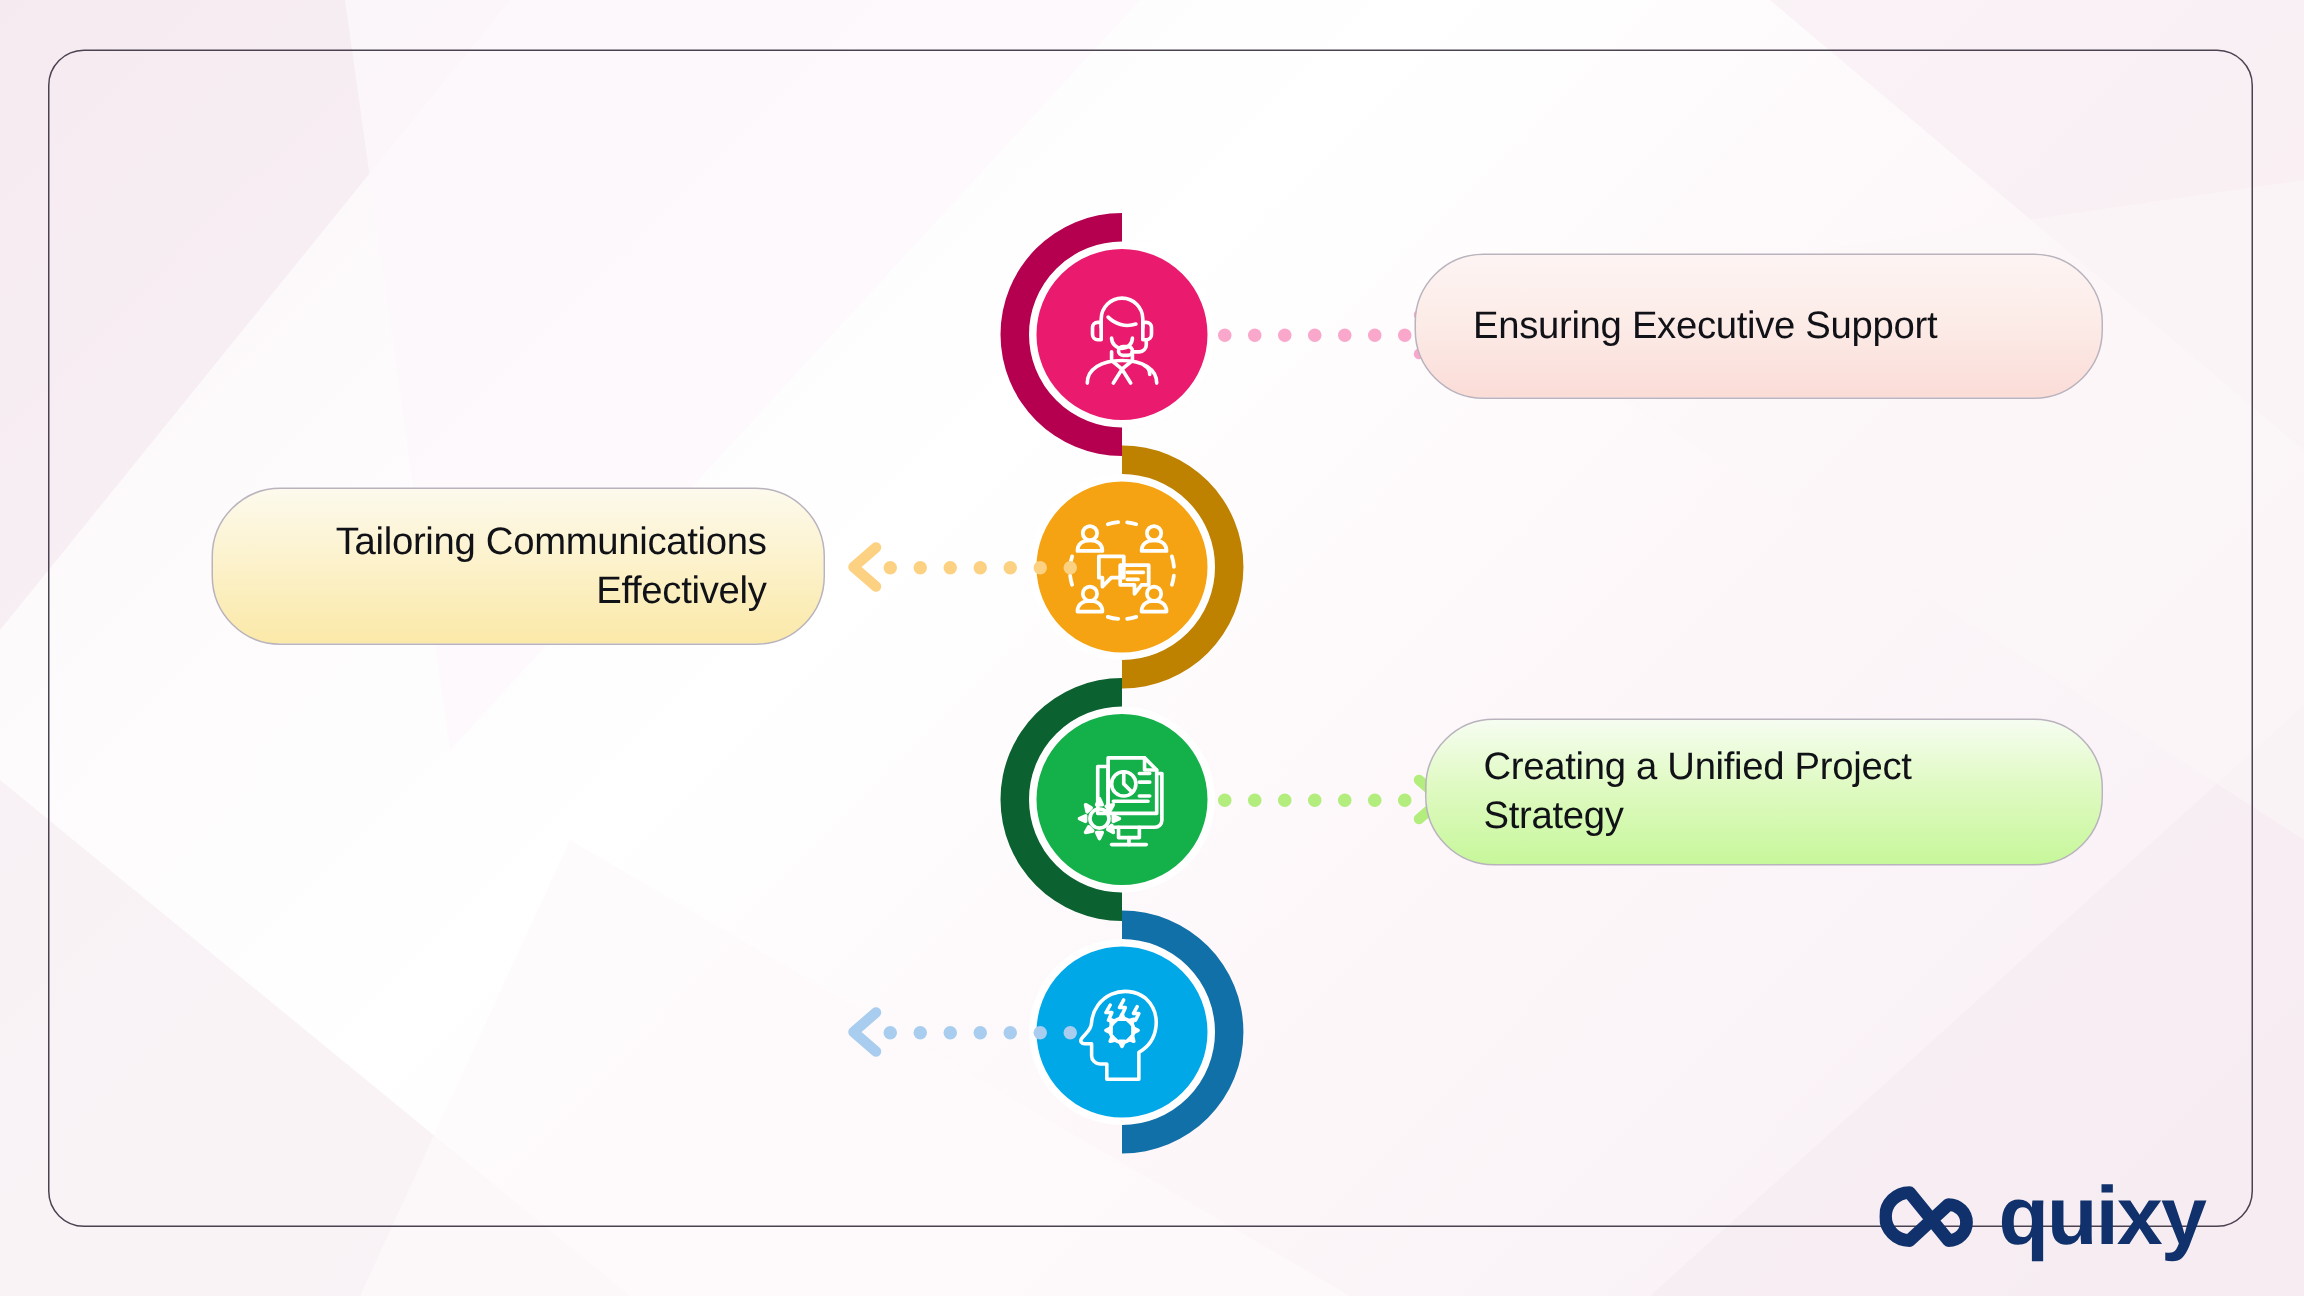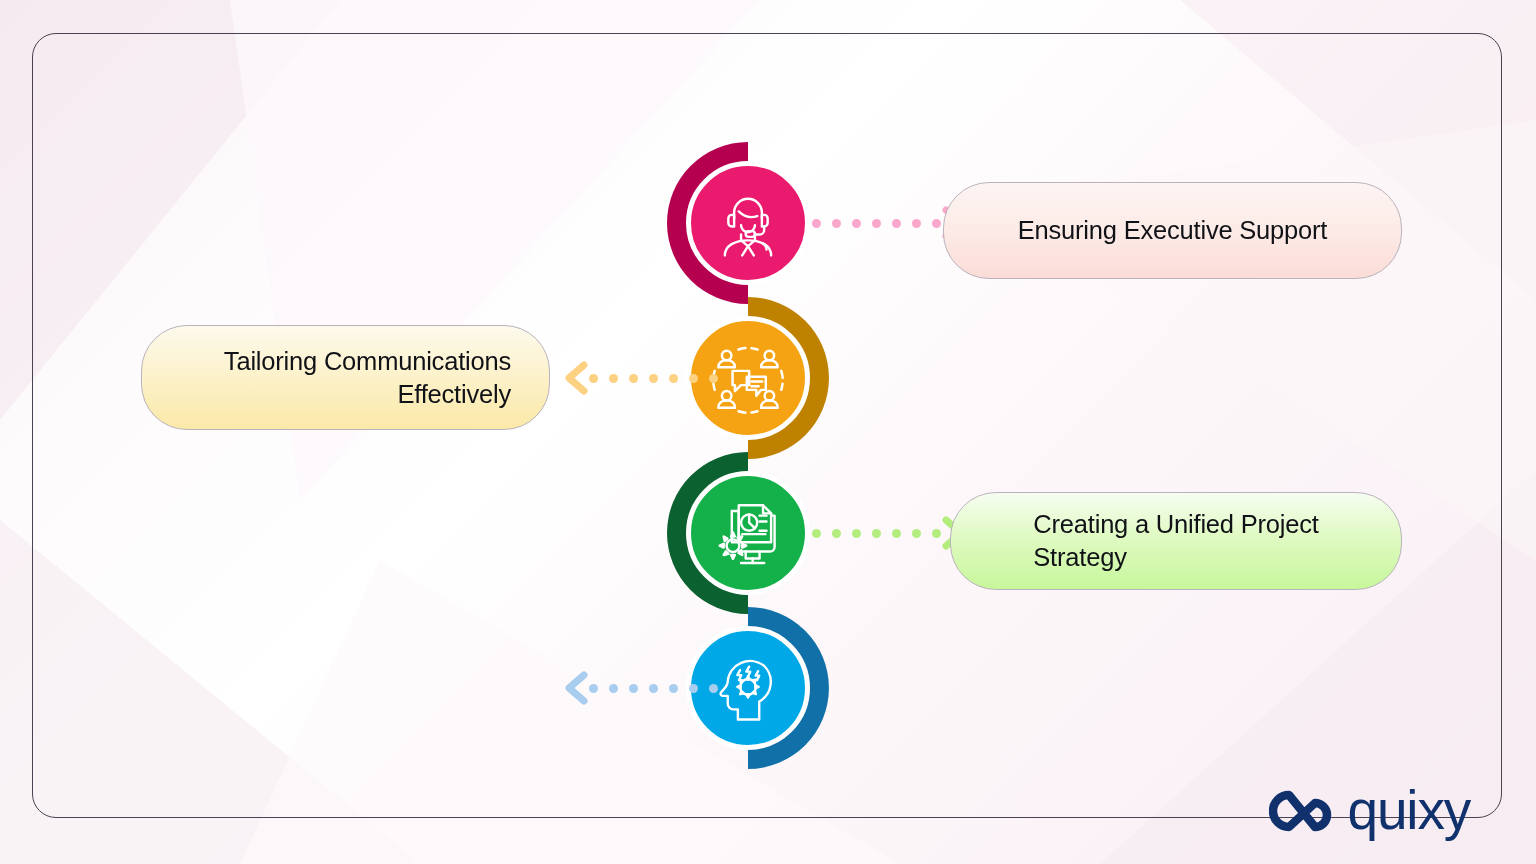--- a/index.html
+++ b/index.html
@@ -109,34 +109,34 @@
     border-radius: 46px;
     display: flex;
     align-items: center;
     padding: 0 38px;
     font-size: 25.5px;
     line-height: 1.28;
     color: #111217;
     letter-spacing: -0.2px;
   }
   .pill.left-side  { justify-content: flex-end; text-align: right; }
-  .pill.right-side { justify-content: center; text-align: left; margin-top: 13px; }
+  .pill.right-side { justify-content: flex-start; text-align: left; }
 
   
   #logo {
     position: absolute;
     right: 66px;
     bottom: 26px;
     display: flex;
     align-items: center;
     gap: 13px;
   }
   #logo-word {
     font-size: 55px;
-    font-weight: normal;
+    font-weight: bold;
     color: #10316b;
     letter-spacing: -1.2px;
     line-height: 1;
   }
 </style>
 </head>
 <body>
 
 <div id="stage">
 

